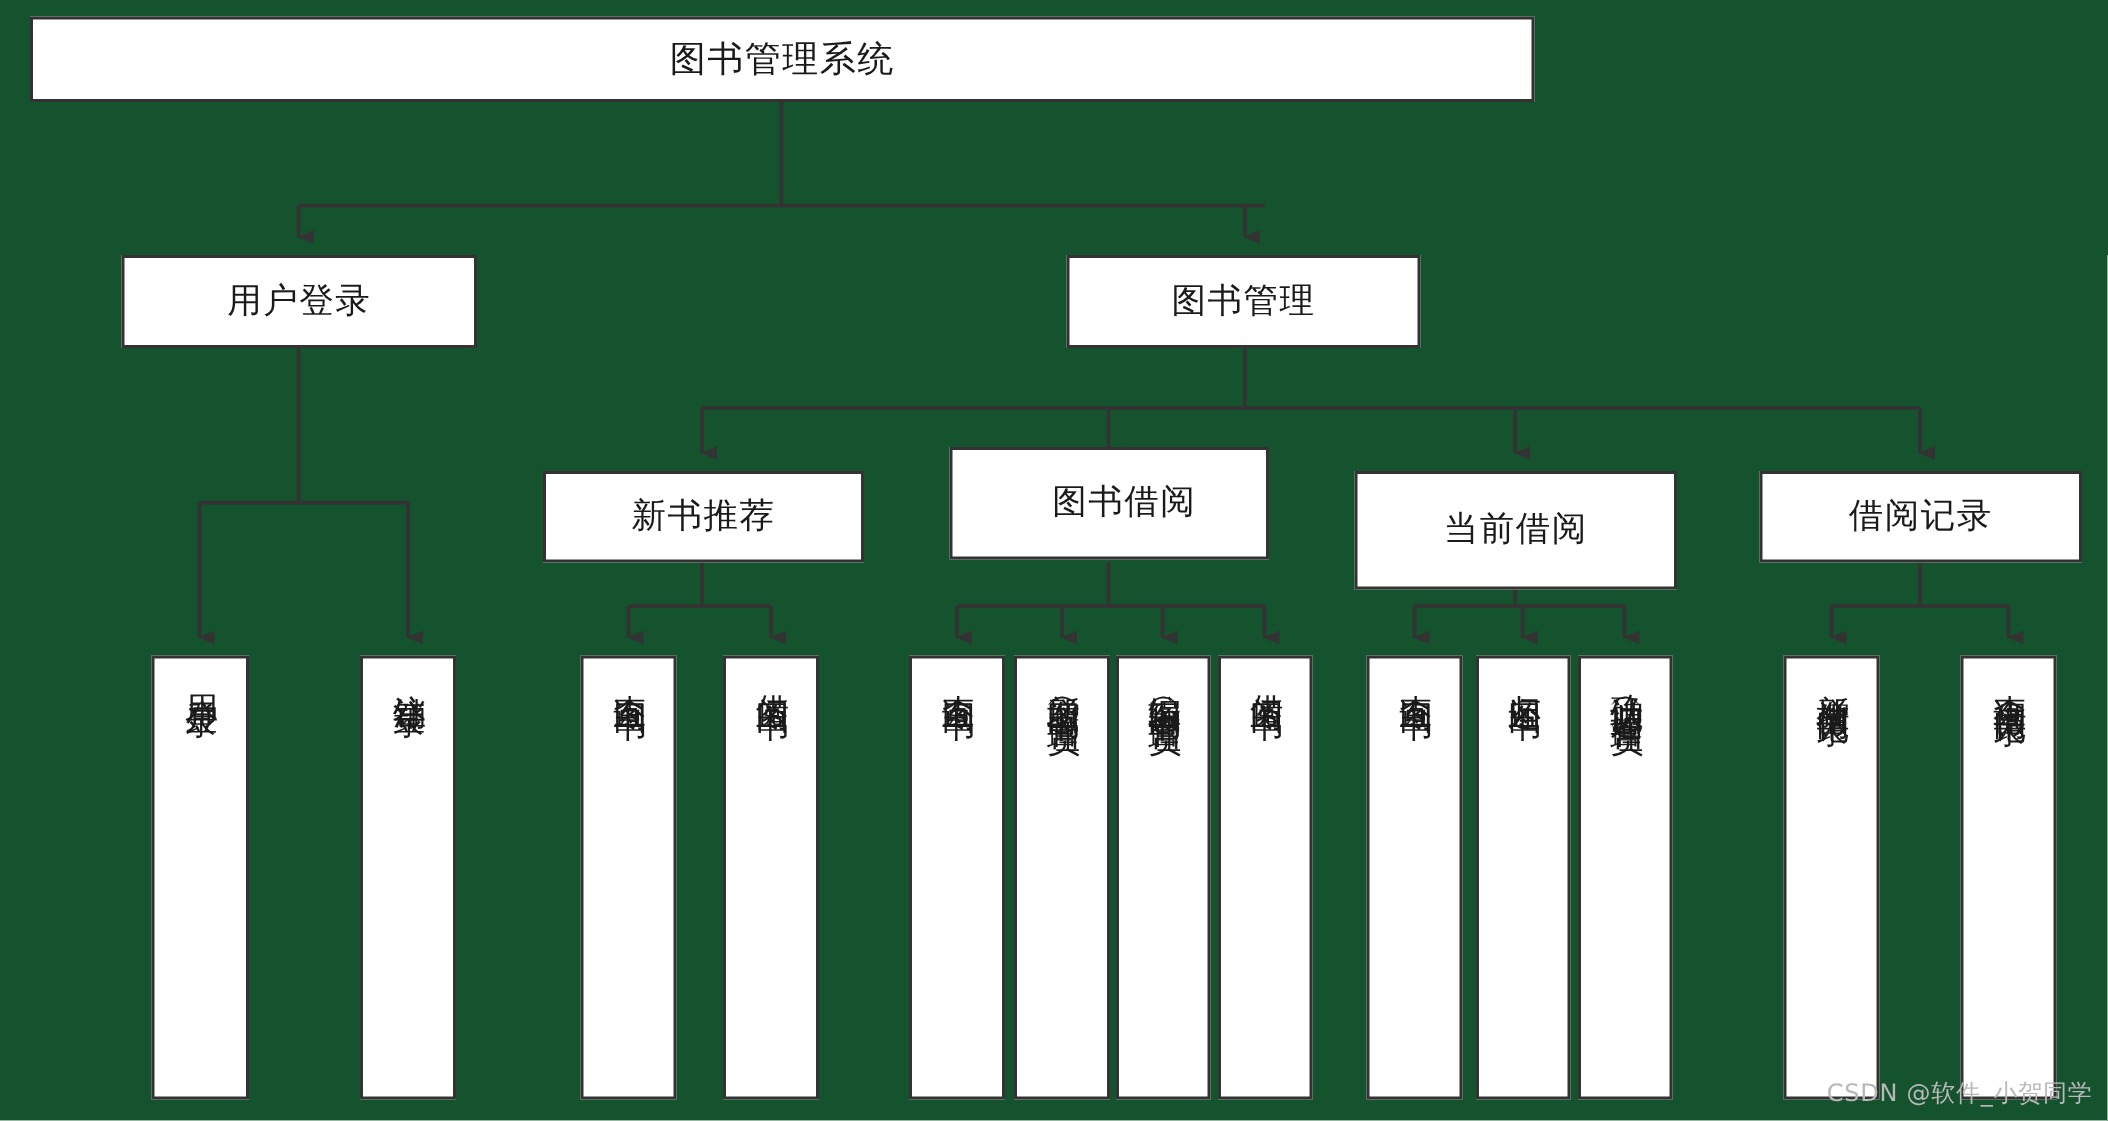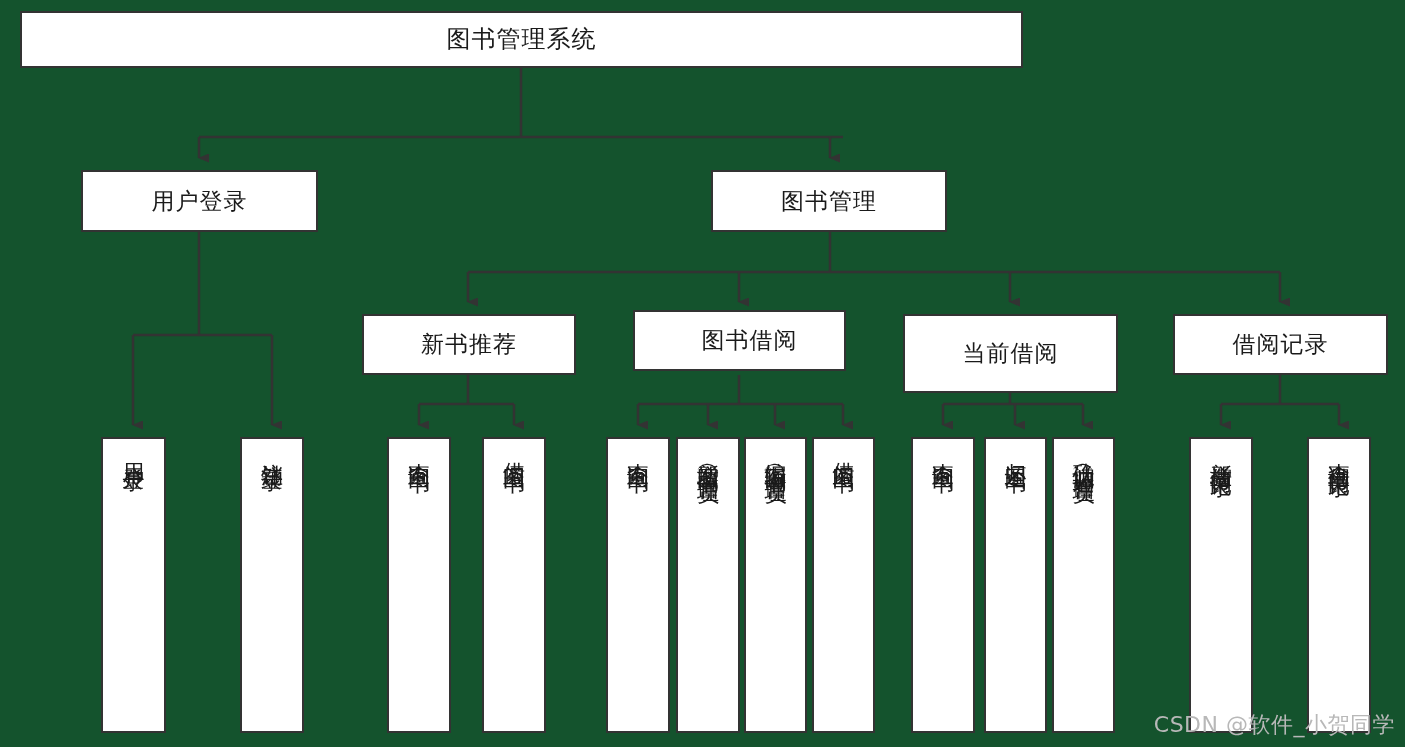--- a/index.html
+++ b/index.html
@@ -60,21 +60,21 @@
     text-orientation: upright;
     font-size: 22px;
     line-height: 1.0;
     letter-spacing: 3px;
     white-space: nowrap;
   }
   .watermark {
     position: absolute;
     right: 10px;
     bottom: 7px;
-    font-size: 22px;
+    font-size: 16px;
     color: #b8b8b8;
     font-family: "DejaVu Sans", "Liberation Sans", sans-serif;
     letter-spacing: 0.5px;
     white-space: nowrap;
   }
 </style>
 </head>
 <body>
 
 <div id="canvas">
@@ -136,21 +136,21 @@
   <div class="node horiz" style="left:81px; top:170px; width:237px; height:62px;">
     <span class="label">用户登录</span>
   </div>
   <div class="node horiz" style="left:362px; top:314px; width:214px; height:61px;">
     <span class="label">新书推荐</span>
   </div>
 
   <div class="node horiz" style="left:711px; top:170px; width:236px; height:62px;">
     <span class="label">图书管理</span>
   </div>
-  <div class="node horiz" style="left:633px; top:310px; width:213px; height:61px;padding-left:20px;">
+  <div class="node horiz" style="left:633px; top:298px; width:213px; height:75px;padding-left:20px;">
     <span class="label">图书借阅</span>
   </div>
   <div class="node horiz" style="left:903px; top:314px; width:215px; height:79px;">
     <span class="label">当前借阅</span>
   </div>
   <div class="node horiz" style="left:1173px; top:314px; width:215px; height:61px;">
     <span class="label">借阅记录</span>
   </div>
 
   <div class="node vert" style="left:101px; top:437px; width:65px; height:296px;">

